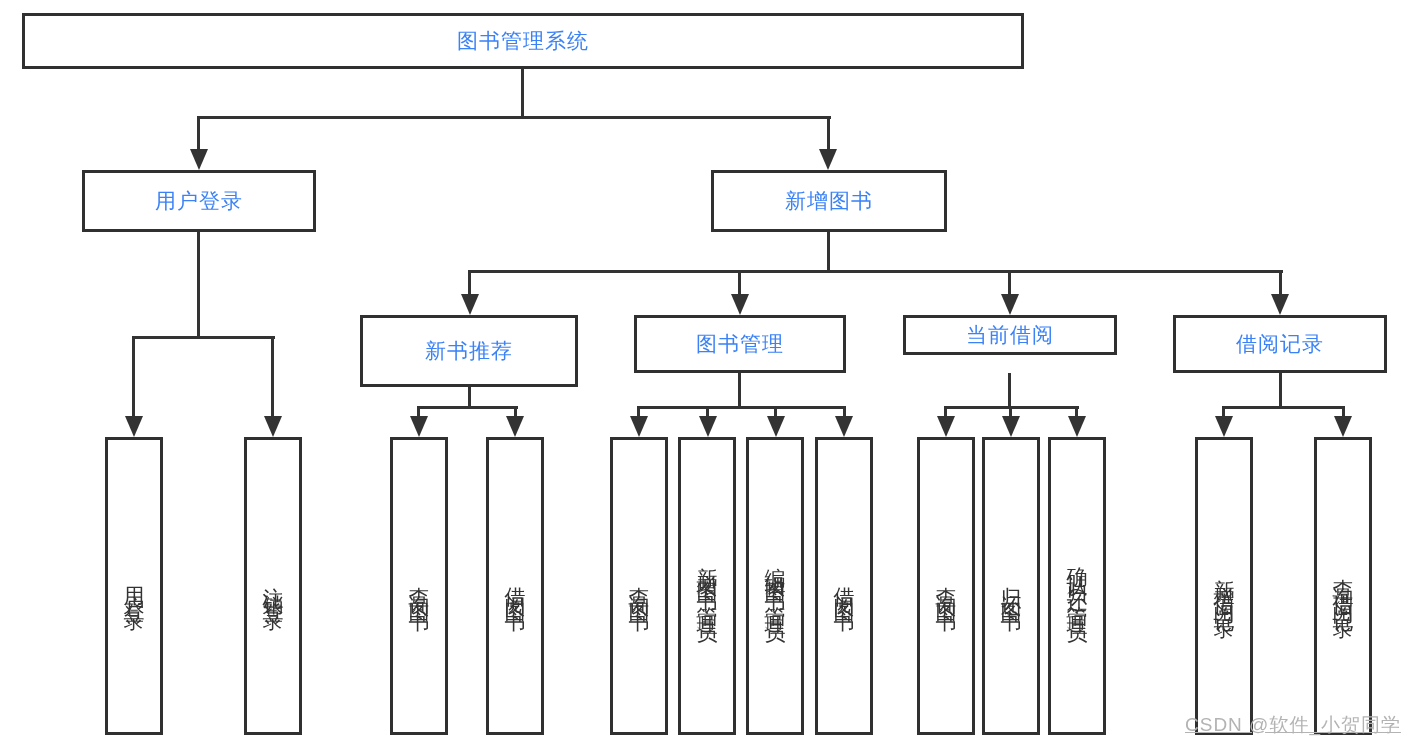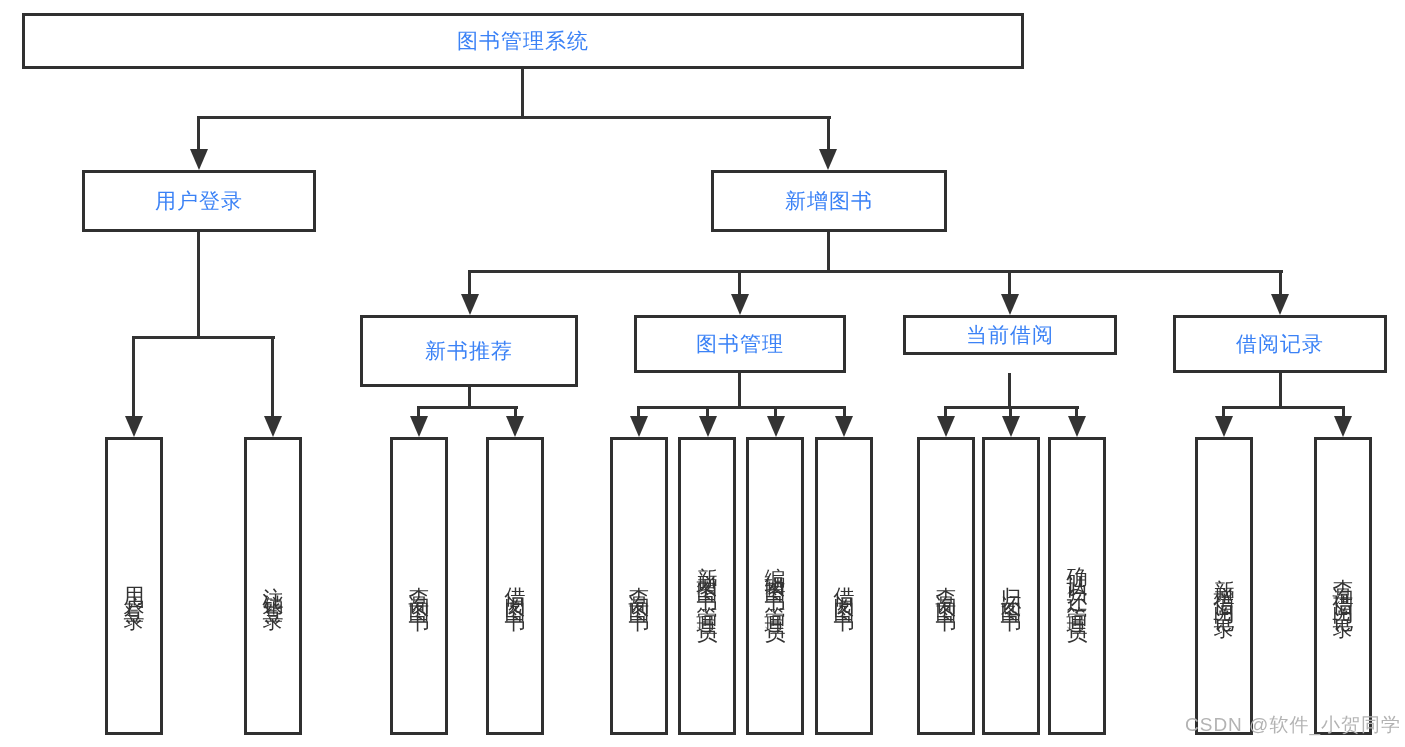--- a/index.html
+++ b/index.html
@@ -20,21 +20,21 @@
     text-align:center;line-height:52px;
     font-size:21px;letter-spacing:8px;color:#333;white-space:nowrap;
   }
   
   .vl{position:absolute;width:3px;background:#333;}
   .hl{position:absolute;height:3px;background:#333;}
   .ar{position:absolute;width:0;height:0;border-left:9px solid transparent;
       border-right:9px solid transparent;border-top:21px solid #333;}
   
   #wm{position:absolute;left:1185px;top:712px;z-index:5;font-size:19px;color:#b3b3b3;
-      letter-spacing:1px;white-space:nowrap;}
+      letter-spacing:1px;white-space:nowrap;text-decoration:underline;}
 </style>
 </head>
 <body>
 
 <div id="canvas">
 
   <div class="vl" style="left:521px;top:69px;height:49px"></div>
   <div class="hl" style="left:197px;top:116px;width:634px"></div>
   <div class="vl" style="left:197px;top:116px;height:36px"></div>
   <div class="ar" style="left:190px;top:149px"></div>

